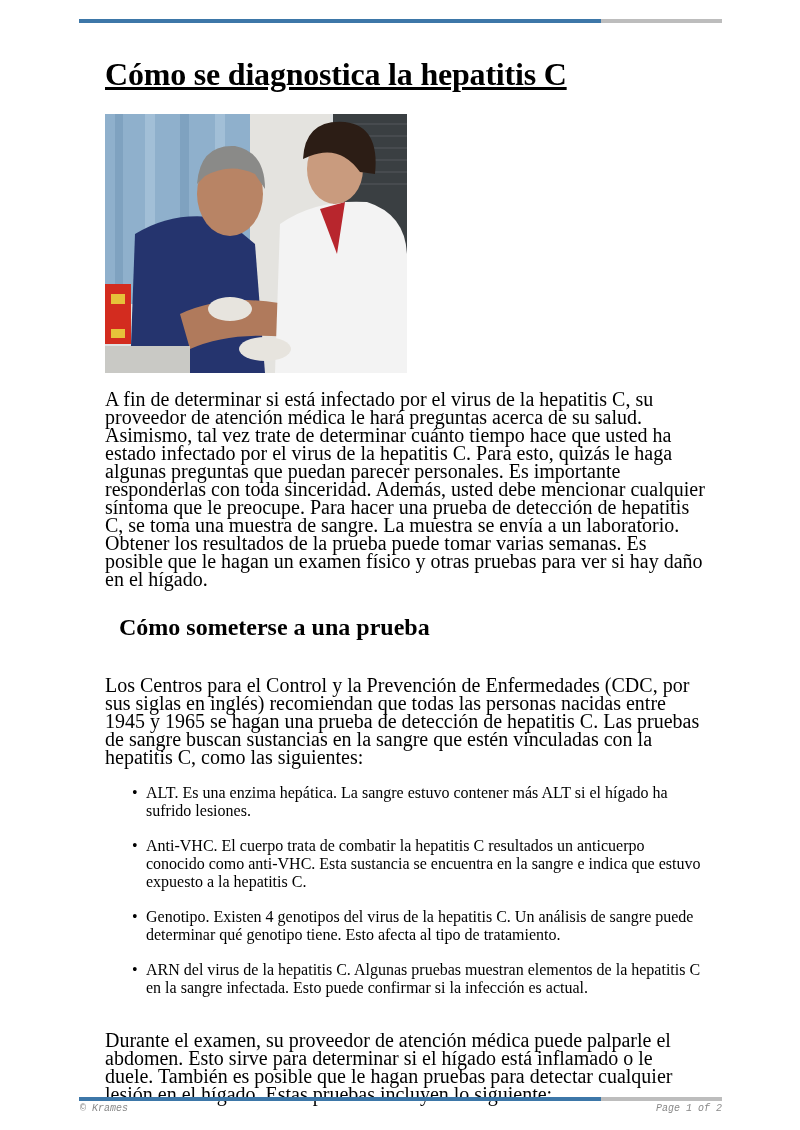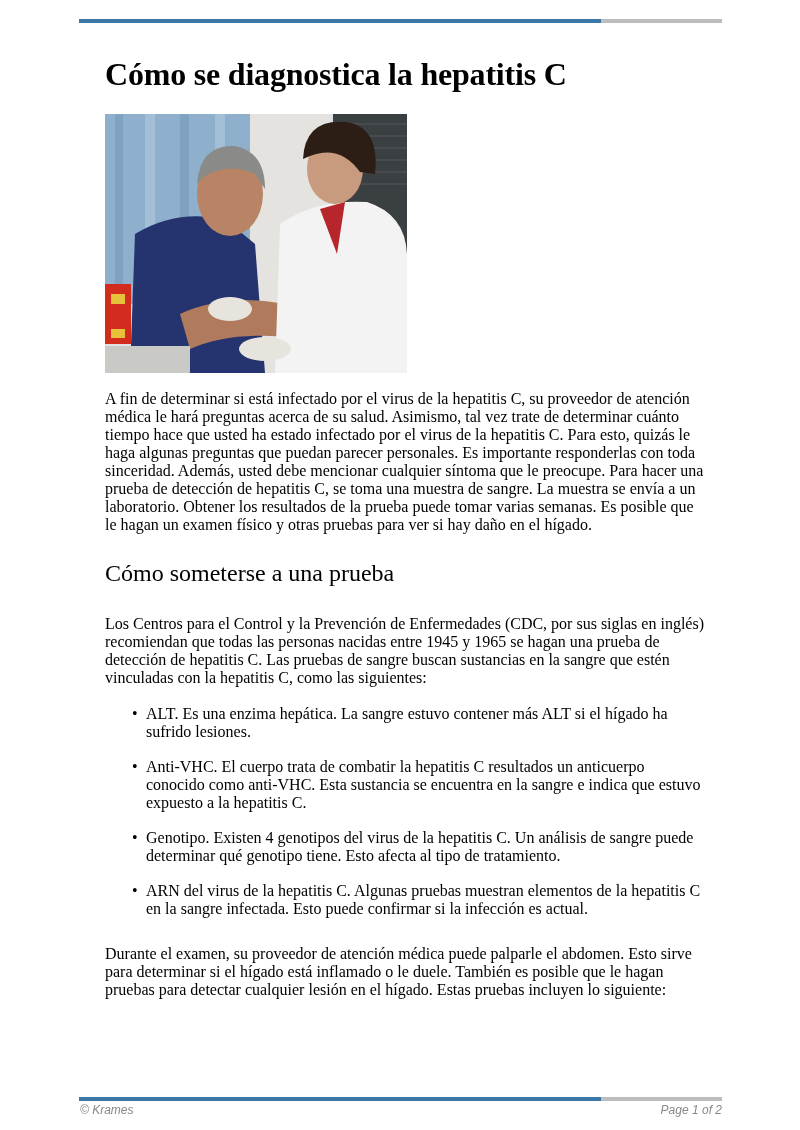--- a/index.html
+++ b/index.html
@@ -4,34 +4,34 @@
 <style>
   html, body { margin: 0; padding: 0; background: #ffffff; }
   body { width: 800px; height: 1130px; position: relative; overflow: hidden;
          font-family: "Liberation Serif", "DejaVu Serif", serif; color: #000; }
   .bar { position: absolute; left: 79px; width: 643px; height: 4px; display: flex; }
   .bar .blue { width: 522px; height: 100%; background: #3d77a8; }
   .bar .gray { flex: 1; height: 100%; background: #bdbdbd; }
   .top-bar { top: 19px; }
   .bottom-bar { top: 1097px; }
   .content { position: absolute; left: 105px; top: 54px; width: 600px; }
-  h1 { font-size: 32px; font-weight: bold; margin: 0; line-height: 40px; letter-spacing: -0.2px; }
+  h1 { font-size: 32px; font-weight: bold; margin: 0; line-height: 40px; letter-spacing: -0.2px; text-decoration: underline; }
   .photo { margin-top: 20px; width: 302px; height: 259px; position: relative; overflow: hidden; }
-  p { font-size: 16px; line-height: 18px; margin: 0; }
+  p { font-size: 20px; line-height: 18px; margin: 0; }
   .intro { margin-top: 17px; }
-  h2 { font-size: 24px; font-weight: normal; margin: 0; line-height: 30px; }
+  h2 { font-size: 24px; font-weight: bold; margin: 14px; line-height: 30px; }
   .h2-first { margin-top: 24px; }
   .h2-second { margin-top: 24px; }
-  .after-h2 { margin-top: 27px; }
+  .after-h2 { margin-top: 34px; }
   ul { margin: 18px 0 0 0; padding-left: 41px; list-style: none; }
   li { font-size: 16px; line-height: 18px; position: relative; margin-bottom: 17px; }
   li:last-child { margin-bottom: 0; }
   li .dot { position: absolute; left: -14px; top: 0; }
-  .footer-left, .footer-right { position: absolute; top: 1103px; font-family: Liberation Sans, sans-serif;
-    font-size: 12px; font-style: italic; color: #888; }
+  .footer-left, .footer-right { position: absolute; top: 1103px; font-family: Liberation Mono, monospace;
+    font-size: 10px; font-style: italic; color: #888; }
   .footer-left { left: 80px; }
   .footer-right { right: 78px; padding-left: 38px; }
 </style>
 </head>
 <body>
 
 <div class="bar top-bar">
   <div class="blue"></div>
   <div class="gray"></div>
 </div>

